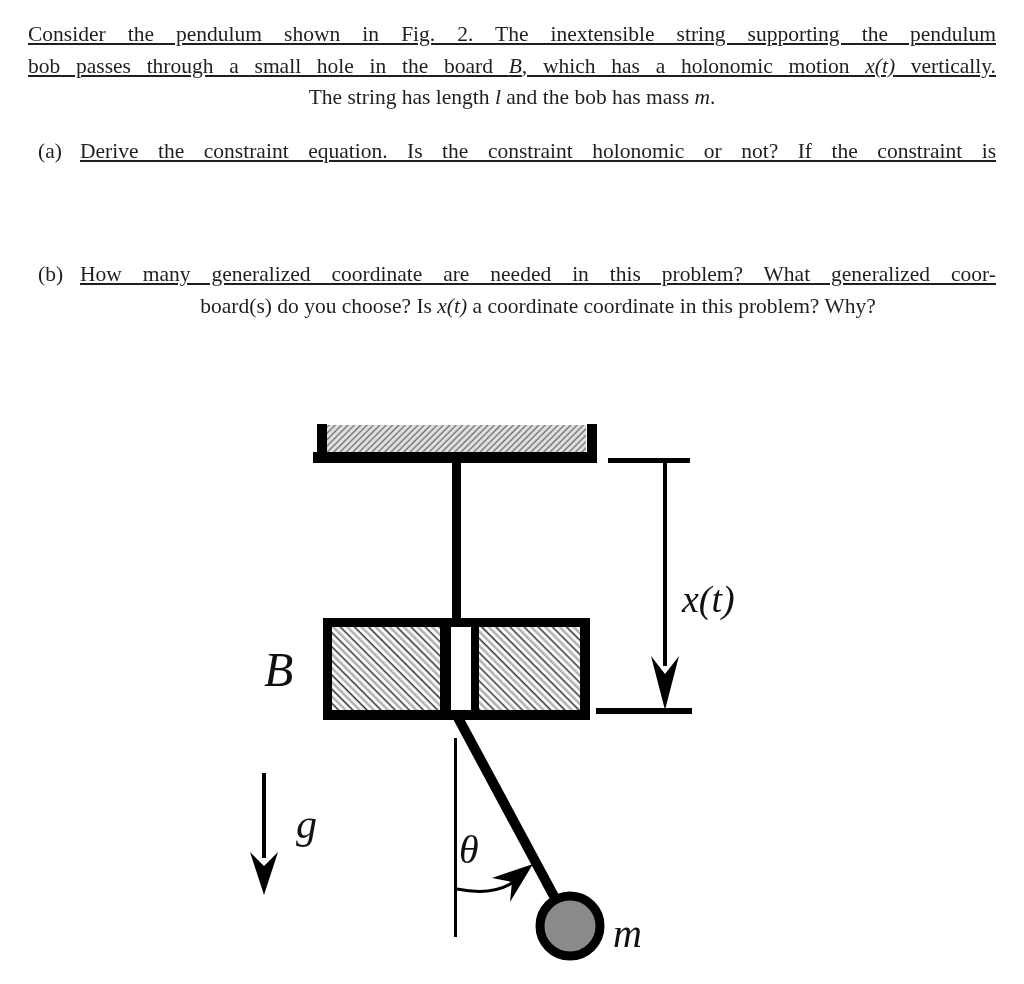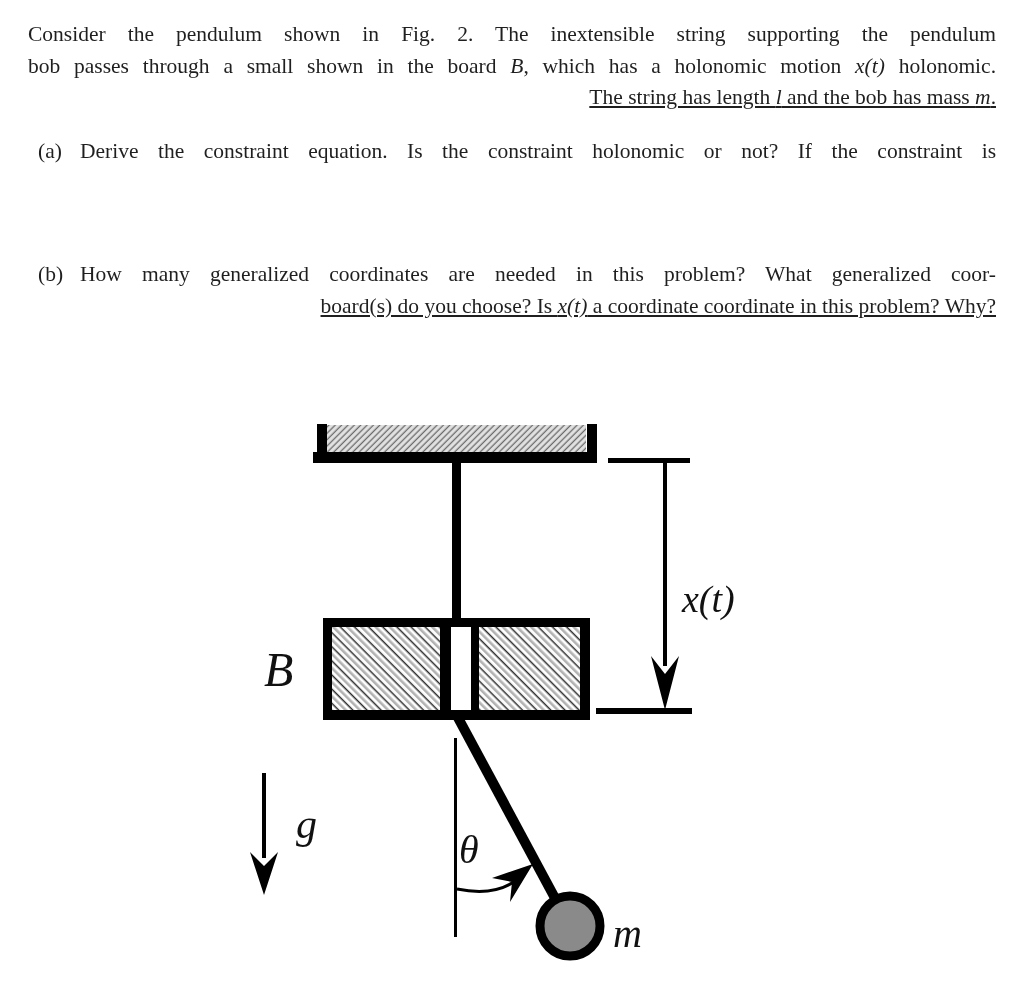--- a/index.html
+++ b/index.html
@@ -36,24 +36,24 @@
     left: 38px;
     top: 0;
   }
   .item .ibody {
     margin-left: 80px;
     width: 916px;
   }
   .jline {
     text-align: justify;
     text-align-last: justify;
+    text-decoration: underline;
   }
   .lline {
-    text-align: right;
-    text-decoration: underline;
+    text-align: center;
   }
   i { font-style: italic; }
 
   .figure-svg {
     position: absolute;
     left: 0;
     top: 410px;
   }
   .ink        { fill: var(--ink, #000); }
   .stroke-ink { stroke: var(--ink, #000); }
@@ -67,35 +67,35 @@
   .lbl-xt    { font-size: 38px; }
   .lbl-theta { font-size: 40px; }
   .lbl-g     { font-size: 42px; }
   .lbl-m     { font-size: 40px; }
 </style>
 </head>
 <body style="--ink: #000000; --bob: #8a8a8a; --text-ink: #1f1f1f;">
 
 <div class="textblock para">
   <div class="jline"><span>Consider the pendulum shown in Fig. 2. The inextensible string supporting the pendulum</span></div>
-  <div class="jline"><span>bob passes through a small shown in the board </span><i>B</i><span>, which has a holonomic motion </span><i>x(t)</i><span> holonomic.</span></div>
+  <div class="jline"><span>bob passes through a small hole in the board </span><i>B</i><span>, which has a holonomic motion </span><i>x(t)</i><span> vertically.</span></div>
   <div class="lline"><span>The string has length </span><i>l</i><span> and the bob has mass </span><i>m</i><span>.</span></div>
 </div>
 
 <div class="textblock item item-a">
   <span class="ilabel">(a)</span>
   <div class="ibody">
     <div class="jline"><span>Derive the constraint equation. Is the constraint holonomic or not? If the constraint is</span></div>
   </div>
 </div>
 
 <div class="textblock item item-b">
   <span class="ilabel">(b)</span>
   <div class="ibody">
-    <div class="jline"><span>How many generalized coordinates are needed in this problem? What generalized coor-</span></div>
+    <div class="jline"><span>How many generalized coordinate are needed in this problem? What generalized coor-</span></div>
     <div class="lline"><span>board(s) do you choose? Is </span><i>x(t)</i><span> a coordinate coordinate in this problem? Why?</span></div>
   </div>
 </div>
 
 <svg class="figure-svg" width="780" height="574" viewBox="0 410 780 574" xmlns="http://www.w3.org/2000/svg">
   <defs>
     <pattern id="hatch-ceiling" width="4.5" height="4.5" patternUnits="userSpaceOnUse" patternTransform="rotate(45)">
       <rect width="4.5" height="4.5" fill="#e2e2e2"></rect>
       <rect x="1.5" width="1.3" height="4.5" fill="#6a6a6a"></rect>
     </pattern>

